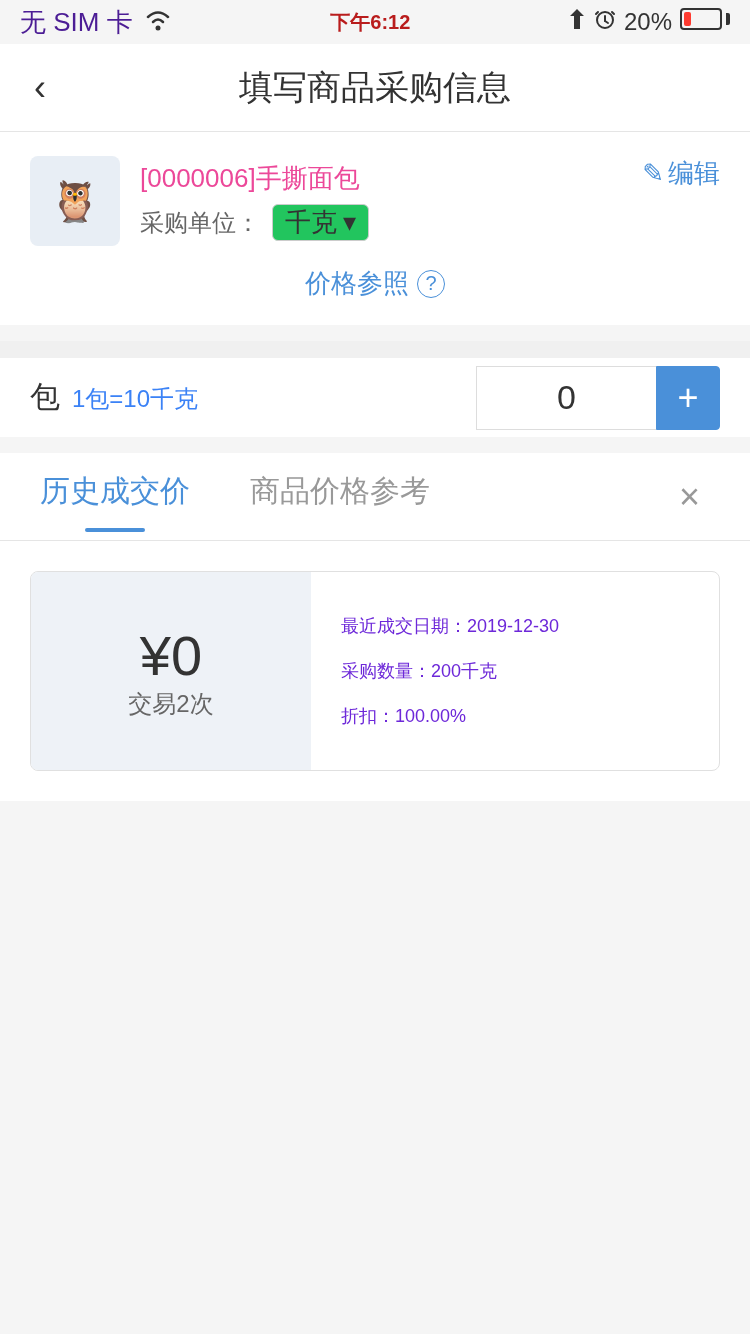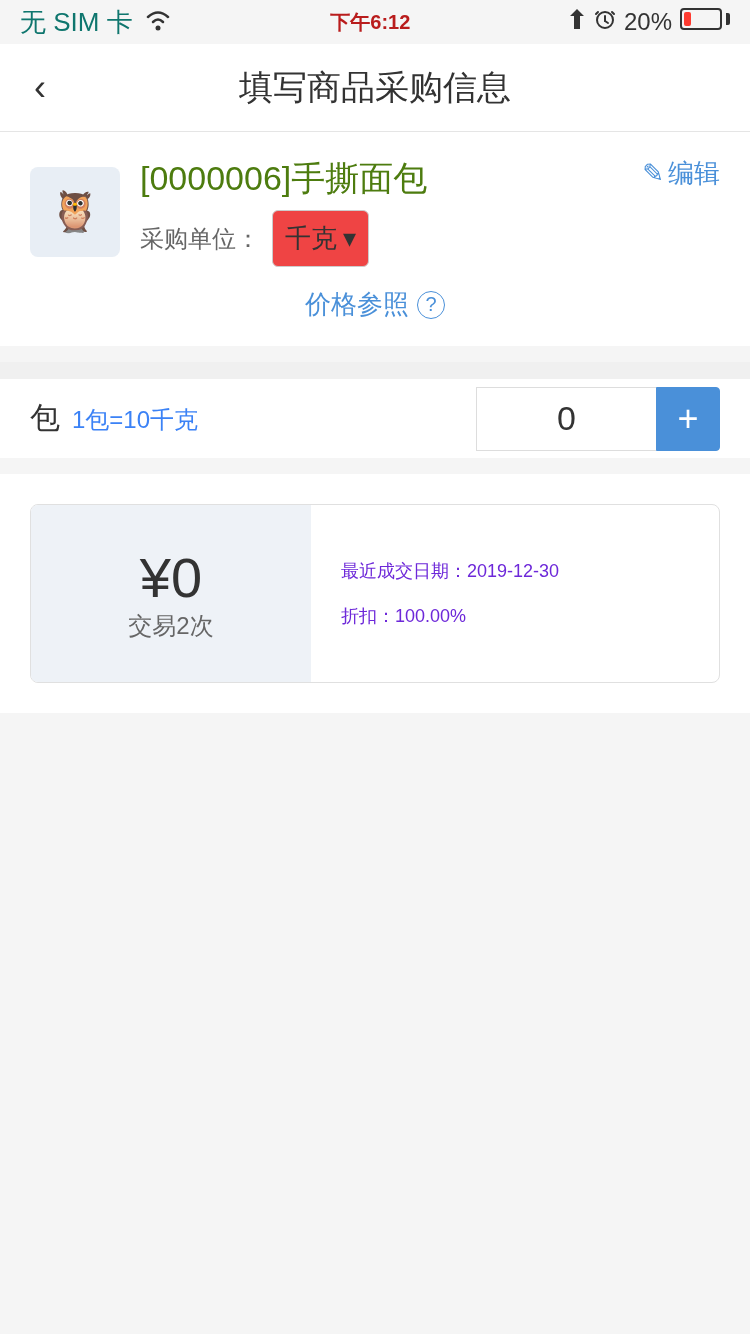--- a/index.html
+++ b/index.html
@@ -21,21 +21,21 @@
       align-items: center;
       justify-content: space-between;
       padding: 0 20px;
       font-size: 26px;
     }
     .status-left {
       display: flex;
       align-items: center;
       gap: 10px;
       font-size: 26px;
-      color: #0f766e;
+      color: #4c1d95;
     }
     .status-center {
       font-size: 20px;
       color: #b91c1c;
       font-weight: 700;
     }
     .status-right {
       display: flex;
       align-items: flex-start;
       gap: 8px;
@@ -128,40 +128,40 @@
     .owl-icon {
       font-size: 40px;
       color: #8899aa;
     }
     .product-info {
       display: flex;
       flex-direction: column;
       gap: 8px;
     }
     .product-name {
-      font-size: 34px;
-      color: #4d7c0f;
+      font-size: 26px;
+      color: #ec4899;
       font-weight: 500;
     }
     .product-unit-row {
       display: flex;
       align-items: center;
       gap: 12px;
     }
     .unit-label {
       font-size: 24px;
       color: #666;
     }
     .unit-selector {
       border: 1px solid #ccc;
       border-radius: 6px;
-      padding: 10px 12px;
-      font-size: 26px;
-      color: #333;
-      background: #ef4444;
+      padding: 0 12px;
+      font-size: 26px;
+      color: #333;
+      background: #22c55e;
       display: flex;
       align-items: center;
       gap: 6px;
     }
     .edit-link {
       font-size: 26px;
       color: #4a90d9;
       display: flex;
       align-items: center;
       gap: 4px;
@@ -419,32 +419,48 @@
   </div>
   <div class="quantity-input-group">
     <input class="quantity-input" type="text" value="0" readonly="" style="">
     <div class="quantity-plus">
       <span>+</span>
     </div>
   </div>
 </div>
 
 <div class="tabs-panel">
+  <div class="tabs-header">
+    <div class="tabs-list">
+      <div class="tab-item active">
+        <span>历史成交价</span>
+      </div>
+      <div class="tab-item">
+        <span>商品价格参考</span>
+      </div>
+    </div>
+    <div class="close-btn">
+      <span>×</span>
+    </div>
+  </div>
 
   <div class="tab-content">
     <div class="price-card">
       <div class="price-card-left">
         <div class="price-value">
           <span>¥</span><span>0</span>
         </div>
         <div class="price-trade-count">交易2次</div>
       </div>
       <div class="price-card-right">
         <div class="price-detail-row">
           <span>最近成交日期：</span><span>2019-12-30</span>
         </div>
         <div class="price-detail-row">
+          <span>采购数量：</span><span>200千克</span>
+        </div>
+        <div class="price-detail-row">
           <span>折扣：</span><span>100.00%</span>
         </div>
       </div>
     </div>
   </div>
 </div>
 
 </body></html>

